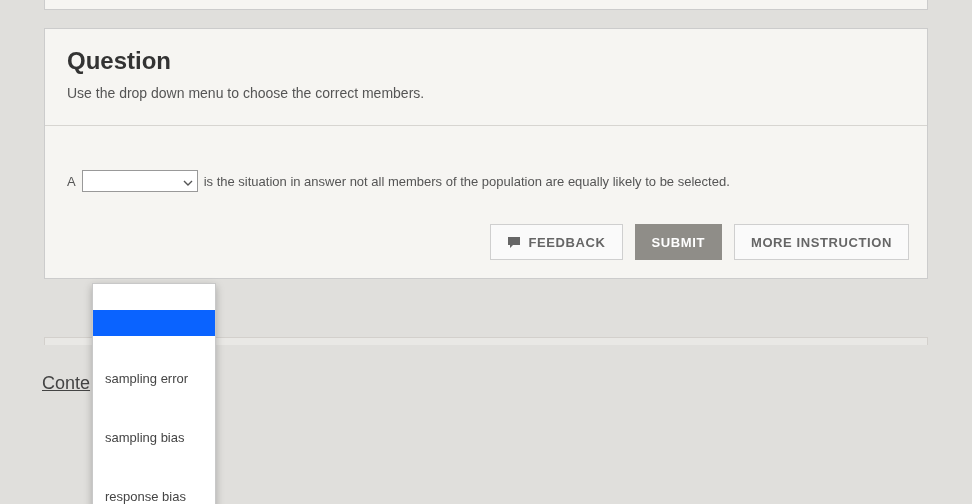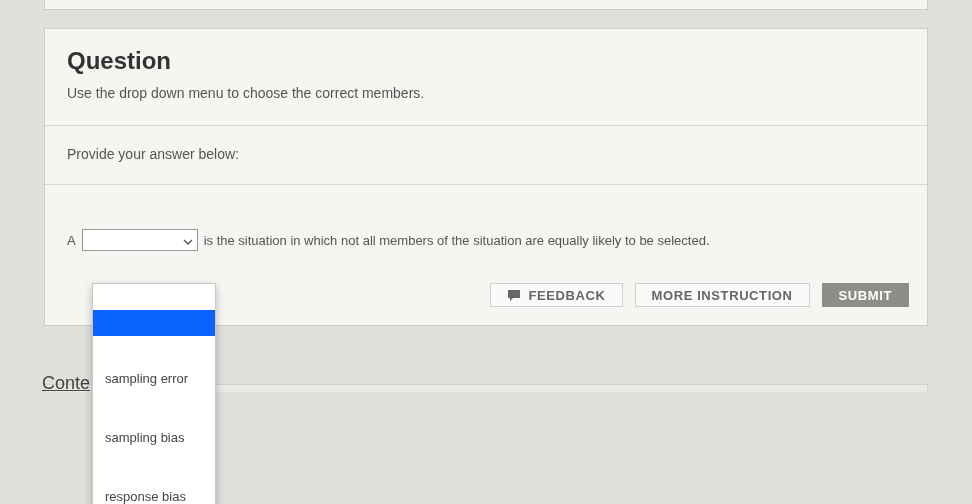--- a/index.html
+++ b/index.html
@@ -105,21 +105,21 @@
     justify-content: flex-end;
     gap: 12px;
     padding: 0 18px 18px 18px;
     margin-top: 2px;
   }
   .btn {
     display: inline-flex;
     align-items: center;
     justify-content: center;
     gap: 7px;
-    height: 24px;
+    height: 36px;
     padding: 0 16px;
     font-size: 13px;
     font-weight: 700;
     letter-spacing: 0.6px;
     border: 1px solid #cfcfcf;
     background: #fafafa;
     color: #666;
     cursor: pointer;
   }
   .btn.primary {
@@ -156,50 +156,49 @@
 
   <div class="top-sliver"></div>
 
   <div class="card">
 
     <div class="card-header">
       <div class="q-title">Question</div>
       <div class="q-instruction">Use the drop down menu to choose the correct members.</div>
     </div>
 
-    <div class="answer-label-row">Provide your answer below:</div>
 
     <div class="answer-body">
       <div class="inline-q">
         <span>A</span>
         <span class="select-box">
           <span class="chev">
             <svg viewBox="0 0 10 10" width="10" height="10">
                 <path d="M1 3 L5 7 L9 3" fill="none" stroke="#555" stroke-width="1.4"></path>
               </svg>
           </span>
         </span>
-        <span>is the situation in which not all members of the situation are equally likely to be selected.</span>
+        <span>is the situation in answer not all members of the population are equally likely to be selected.</span>
       </div>
     </div>
 
     <div class="button-row">
       <button class="btn">
         <span class="feedback-icon">
           <svg viewBox="0 0 14 13" width="14" height="13">
             <path d="M1 1 H13 V9 H6 L3 12 V9 H1 Z" fill="#666"></path>
           </svg>
         </span>
         <span>FEEDBACK</span>
       </button>
+      <button class="btn primary">
+        <span>SUBMIT</span>
+      </button>
       <button class="btn">
         <span>MORE INSTRUCTION</span>
-      </button>
-      <button class="btn primary">
-        <span>SUBMIT</span>
       </button>
     </div>
 
   </div>
 
   <div class="bottom-sliver"></div>
 
 </div>
 
 <a class="content-link" href="#">Conte</a>

